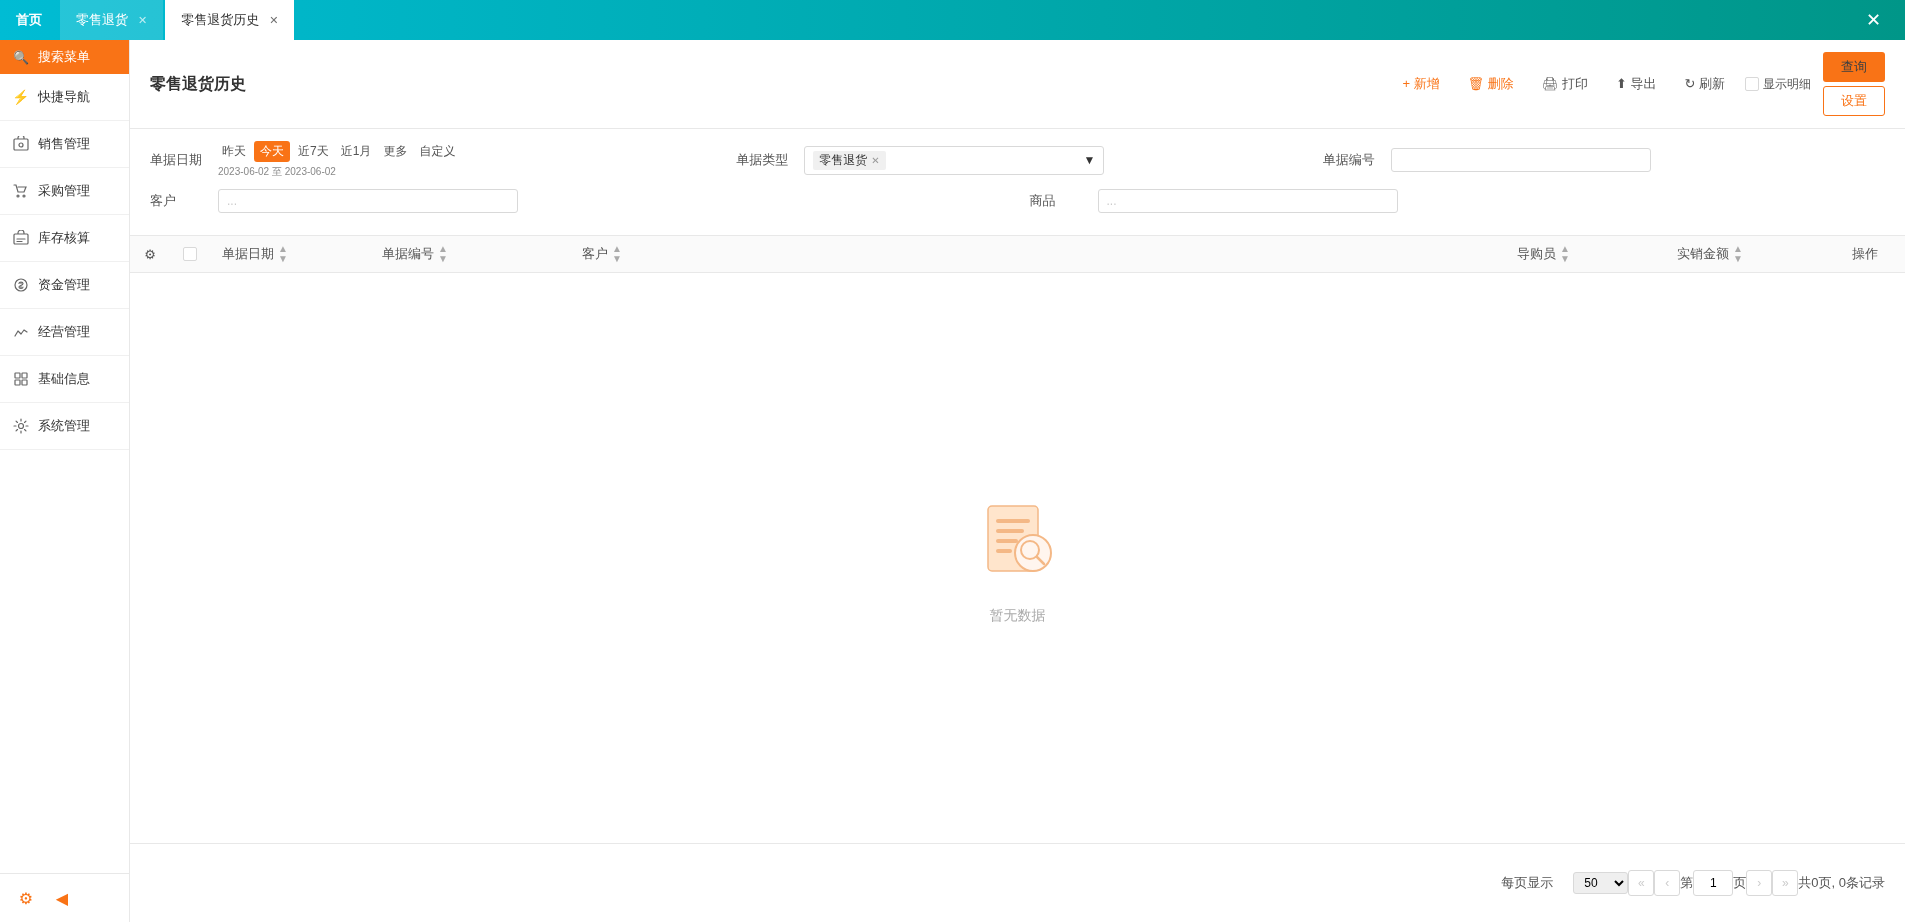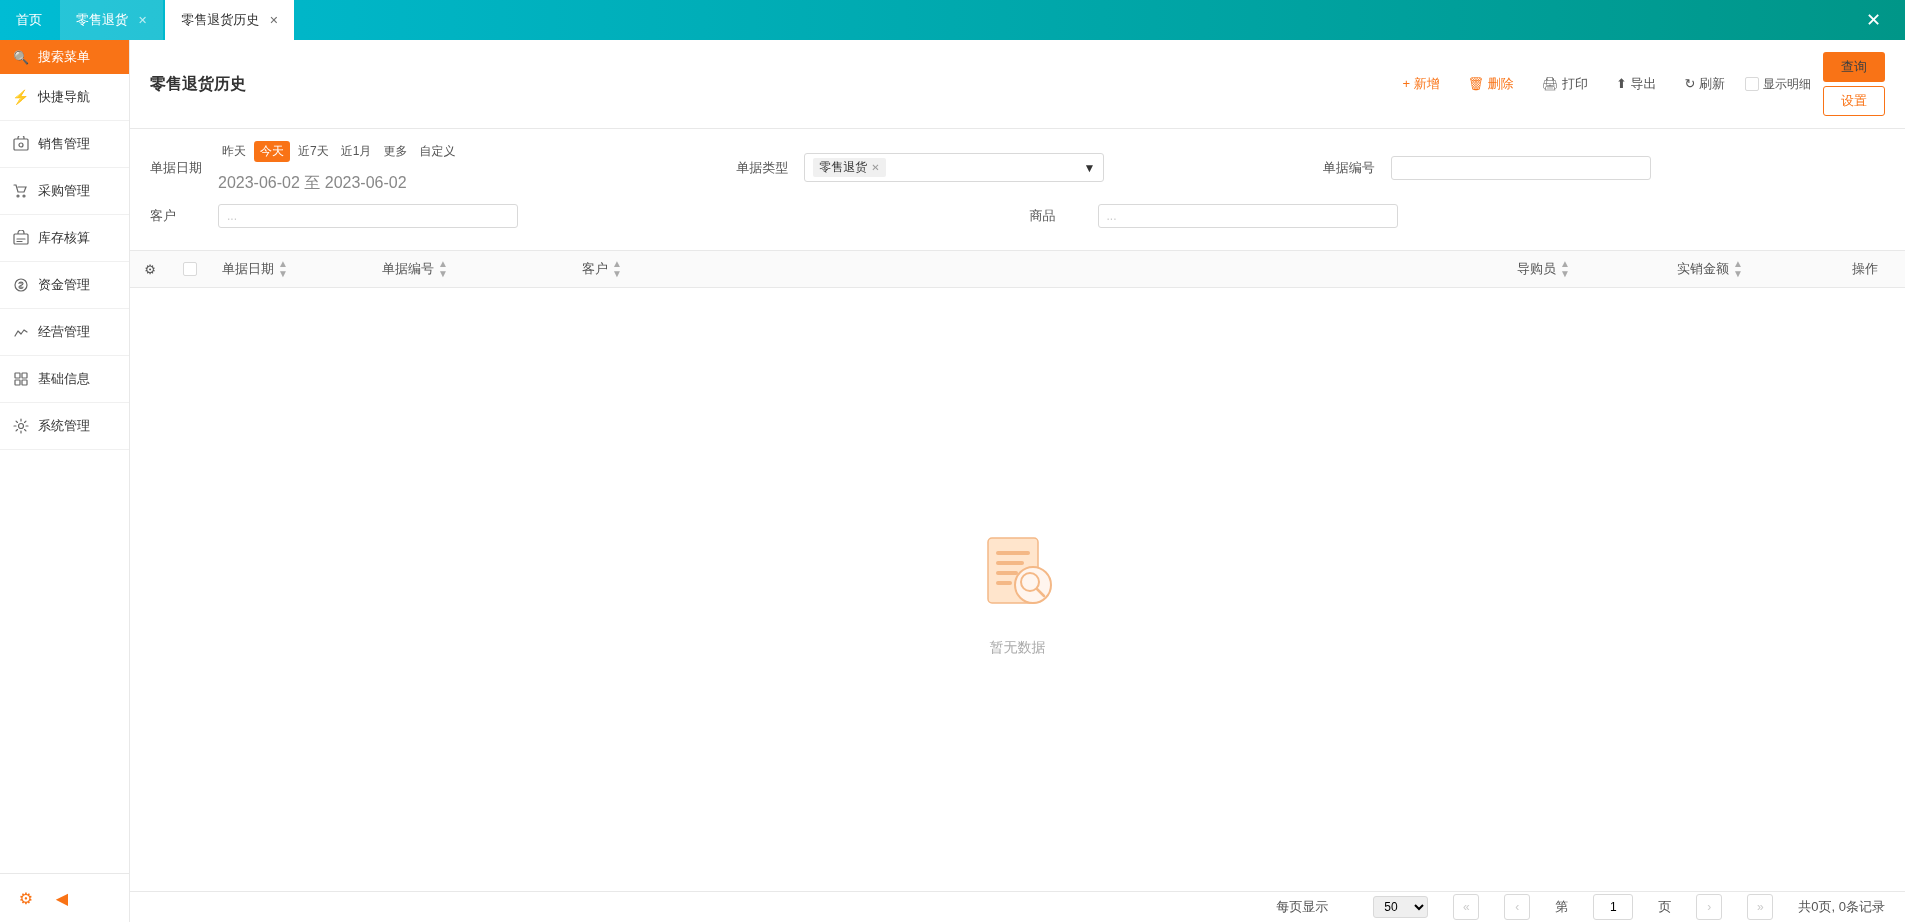--- a/index.html
+++ b/index.html
@@ -27,20 +27,21 @@
       color: #fff;
       font-size: 13px;
       cursor: pointer;
       gap: 6px;
       white-space: nowrap;
       height: 100%;
       position: relative;
     }
     .tab-item.home {
       background: transparent;
+      font-weight: bold;
     }
     .tab-item.inactive {
       background: rgba(255,255,255,0.15);
       margin-left: 2px;
     }
     .tab-item.active {
       background: #fff;
       color: #333;
       margin-left: 2px;
     }
@@ -243,23 +244,23 @@
       padding: 2px 4px;
       border-radius: 2px;
     }
     .date-btn.active {
       background: #f97316;
       color: #fff;
       padding: 2px 6px;
       border-radius: 3px;
     }
     .date-range {
-      font-size: 16px;
+      font-size: 10px;
       color: #888;
-      margin-top: 11px;
+      margin-top: 3px;
     }
     .filter-date-wrap {
       display: flex;
       flex-direction: column;
     }
     .filter-input {
       border: 1px solid #d9d9d9;
       border-radius: 3px;
       padding: 4px 8px;
       font-size: 12px;
@@ -370,24 +371,24 @@
     .empty-text {
       font-size: 14px;
       color: #aaa;
     }
 
     
     .pagination {
       display: flex;
       align-items: center;
       justify-content: flex-end;
-      padding: 2px 20px;
+      padding: 26px 20px;
       background: #fff;
       border-top: 1px solid #e8e8e8;
-      gap: 25px;
+      gap: 0;
       font-size: 13px;
       color: #555;
       flex-shrink: 0;
     }
     .page-size-select {
       border: 1px solid #d9d9d9;
       border-radius: 3px;
       padding: 2px 6px;
       font-size: 12px;
       cursor: pointer;

